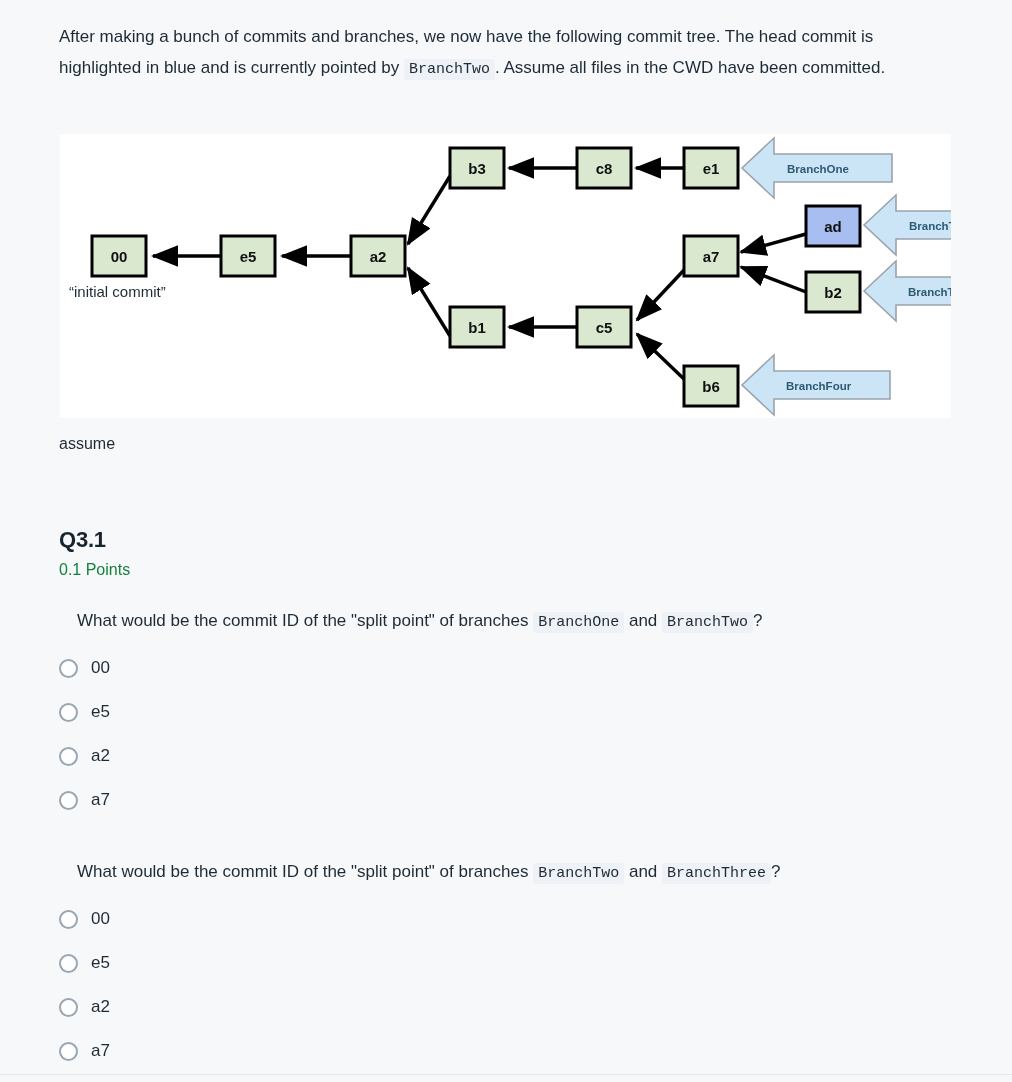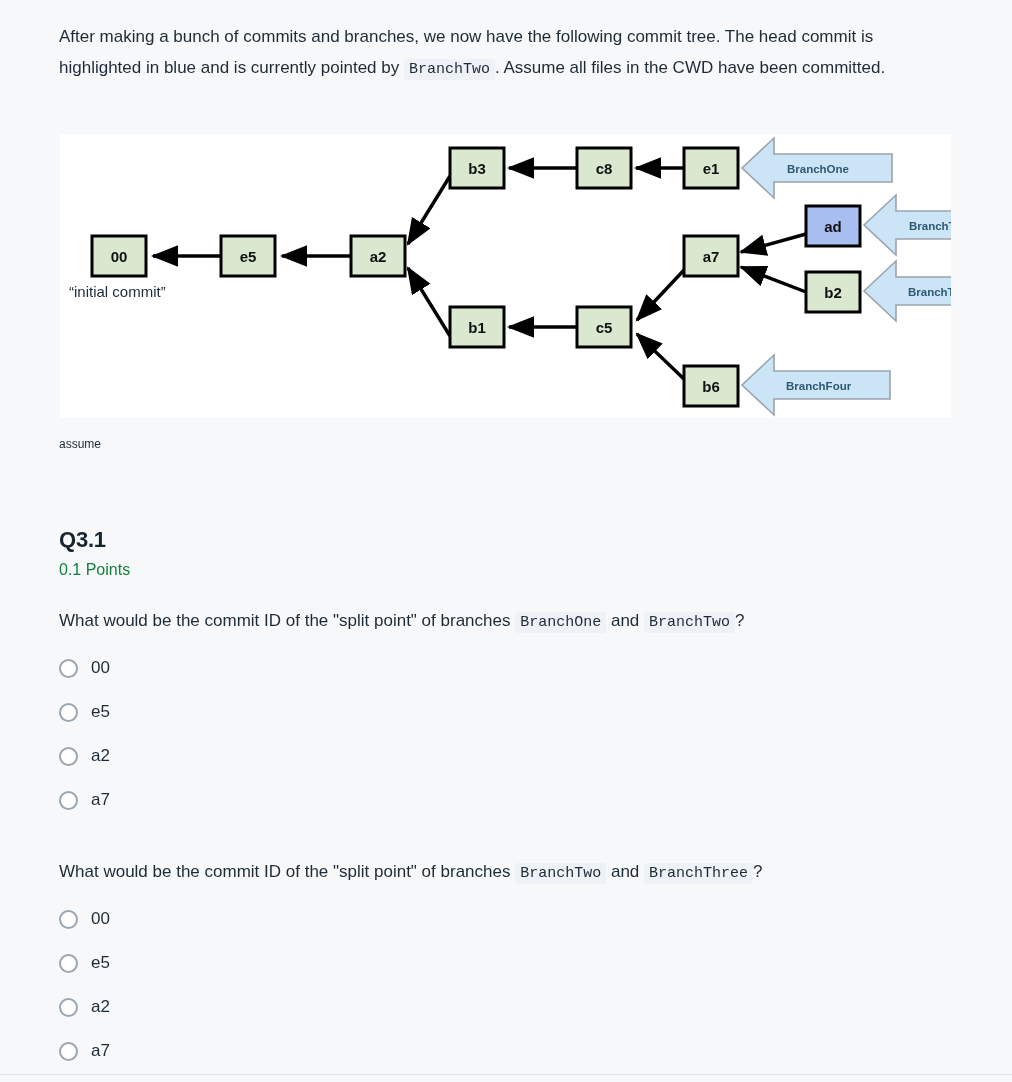--- a/index.html
+++ b/index.html
@@ -33,36 +33,36 @@
   .diagram-card {
     position:absolute; left:60px; top:134px;
     width:891px; height:284px;
     background:#ffffff;
     overflow:hidden;
   }
   .diagram-card svg { display:block; }
 
   .assume {
     position:absolute; left:59px; top:431px;
-    font-size:12px; line-height:26px; color:#1d2b36;
+    font-size:16px; line-height:26px; color:#1d2b36;
   }
 
   
   .q-title {
     position:absolute; left:59px; top:527px;
     font-size:22px; font-weight:bold; color:#16242e;
     letter-spacing:-0.2px;
   }
   .q-points {
     position:absolute; left:59px; top:561px;
     font-size:16px; color:#15803d;
   }
 
   .q-prompt {
-    position:absolute; left:59px; width:900px;
+    position:absolute; left:77px; width:900px;
     font-size:17px; line-height:26px; color:#1d2b36;
   }
   .q-prompt.p1 { top:608px; }
   .q-prompt.p2 { top:859px; }
 
   .options { position:absolute; left:59px; width:420px; }
   .options.o1 { top:646px; }
   .options.o2 { top:897px; }
 
   .opt {

